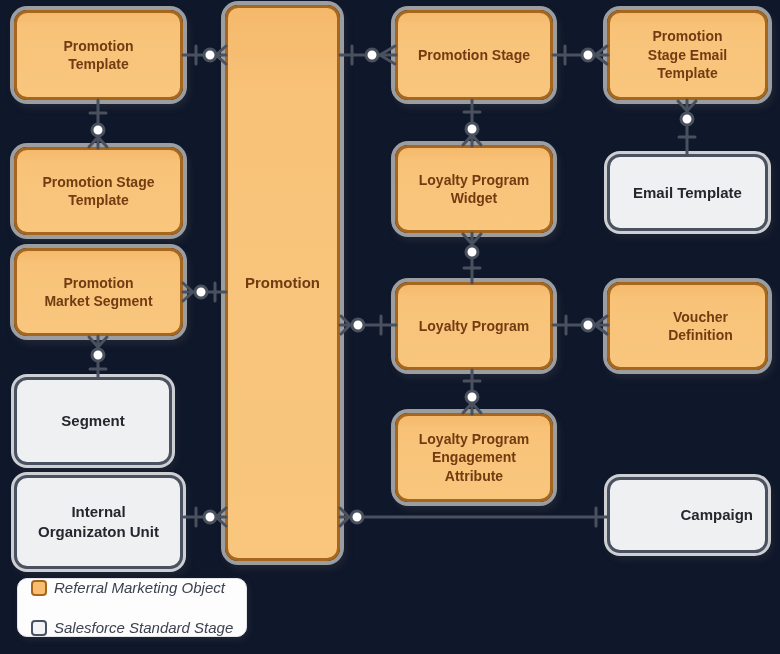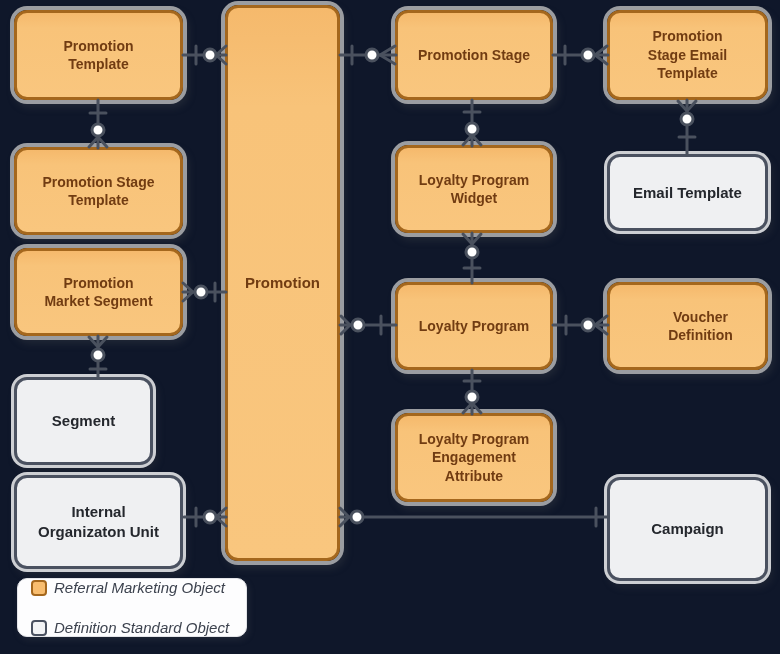--- a/index.html
+++ b/index.html
@@ -47,21 +47,21 @@
 Template</span>
   </div>
   <div class="node referral" style="left:14px;top:147px;width:169px;height:88px;">
     <span class="node-label">Promotion Stage
 Template</span>
   </div>
   <div class="node referral" style="left:14px;top:248px;width:169px;height:88px;">
     <span class="node-label">Promotion
 Market Segment</span>
   </div>
-  <div class="node standard" style="left:14px;top:377px;width:139px;height:88px;">
+  <div class="node standard" style="left:14px;top:377px;width:158px;height:88px;">
     <span class="node-label">Segment</span>
   </div>
   <div class="node standard" style="left:14px;top:475px;width:169px;height:94px;">
     <span class="node-label">Internal
 Organizaton Unit</span>
   </div>
 
   <div class="node referral" style="left:225px;top:5px;width:115px;height:556px;font-size:15px;">
     <span class="node-label">Promotion</span>
   </div>
@@ -87,21 +87,21 @@
 Stage Email
 Template</span>
   </div>
   <div class="node standard" style="left:607px;top:154px;width:161px;height:77px;">
     <span class="node-label">Email Template</span>
   </div>
   <div class="node referral" style="left:607px;top:282px;width:161px;height:88px;padding-left:38px;">
     <span class="node-label">Voucher
 Definition</span>
   </div>
-  <div class="node standard" style="left:607px;top:477px;width:161px;height:104px;">
+  <div class="node standard" style="left:607px;top:477px;width:161px;height:76px;justify-content:flex-end;">
     <span class="node-label">Campaign</span>
   </div>
 
   <svg class="connector-layer" width="780" height="654">
 
     <g>
       <line x1="183" y1="55" x2="226" y2="55"></line>
       <line x1="196" y1="46" x2="196" y2="64"></line>
       <path d="M216 55 L226 46 M216 55 L226 64"></path>
       <circle cx="210" cy="55" r="6"></circle>
@@ -199,17 +199,17 @@
     </g>
   </svg>
 
   <div class="legend">
     <div class="legend-row">
       <span class="swatch referral"></span>
       <span class="legend-label">Referral Marketing Object</span>
     </div>
     <div class="legend-row">
       <span class="swatch standard"></span>
-      <span class="legend-label">Definition Standard Object</span>
+      <span class="legend-label">Salesforce Standard Stage</span>
     </div>
   </div>
 
 </div>
 
 </body></html>

